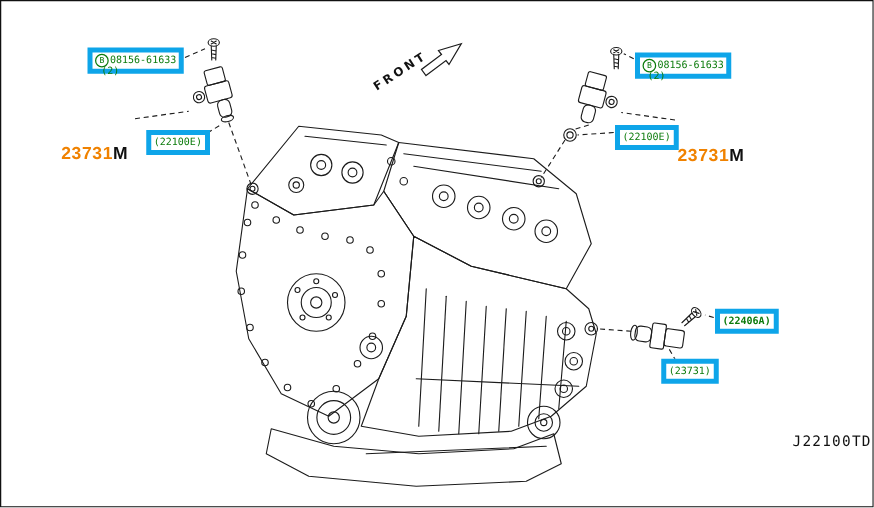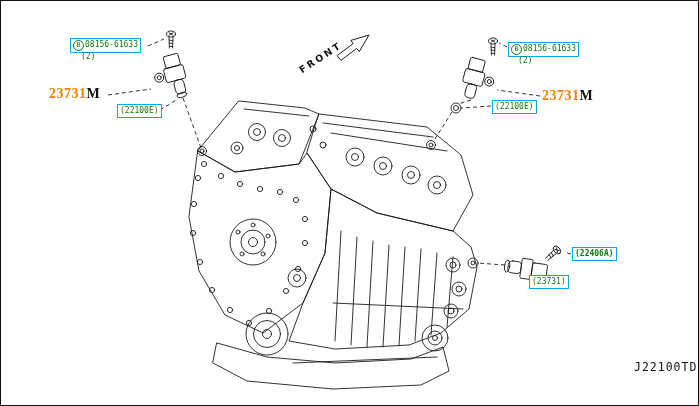--- a/index.html
+++ b/index.html
@@ -3,35 +3,35 @@
 <meta charset="utf-8">
 <style>
   html,body{margin:0;padding:0;background:#fff;}
   .stage{
     position:relative;width:699px;height:406px;box-sizing:border-box;
     background:#ffffff;border:1px solid #111;overflow:hidden;
     font-family:"DejaVu Sans",sans-serif;
   }
   .stage svg{position:absolute;left:0;top:0;}
   .gbox{
-    position:absolute;border:1px solid #0ea5e9;color:#0c7b0c;background:#fff;
+    position:absolute;border:4px solid #0ea5e9;color:#0c7b0c;background:#fff;
     font:8px "DejaVu Sans Mono",monospace;line-height:10px;padding:1px 2px;
     white-space:nowrap;z-index:3;
   }
   .qty{
     position:absolute;color:#0c7b0c;background:transparent;
     font:8px "DejaVu Sans Mono",monospace;line-height:10px;white-space:nowrap;z-index:3;
   }
   .circ{
     display:inline-block;width:9px;height:9px;border:1px solid #0c7b0c;border-radius:50%;
     font-size:6.5px;line-height:9px;text-align:center;margin-right:1px;vertical-align:0px;
   }
   .pnum{
-    position:absolute;font-family:Liberation Serif, serif;font-size:14px;font-weight:600;
-    letter-spacing:0.5px;color:#111;white-space:nowrap;z-index:3;
+    position:absolute;font-family:Liberation Sans, sans-serif;font-size:14px;font-weight:600;
+    letter-spacing:0.5px;color:#111;white-space:nowrap;z-index:3;margin-top:28px;
   }
   .pnum .digits{color:#f08200;}
   .front{
     position:absolute;color:#111;font-size:9.5px;font-weight:600;letter-spacing:2.5px;
     transform:rotate(-33deg);transform-origin:left center;white-space:nowrap;z-index:2;
   }
   .code{
     position:absolute;color:#111;font-family:"DejaVu Sans Mono",monospace;
     font-size:11.5px;letter-spacing:1px;white-space:nowrap;z-index:3;
   }
@@ -220,19 +220,19 @@
   </div>
   <div class="qty" style="left:517px;top:55px;">(2)</div>
 
   <div class="gbox" style="left:491px;top:99px;">(22100E)</div>
 
   <div class="pnum" style="left:541px;top:87px;">
     <span class="digits">23731</span><span>M</span>
   </div>
 
   <div class="gbox" style="left:571px;top:246px;font-weight:bold;">(22406A)</div>
-  <div class="gbox" style="left:528px;top:274px;">(23731)</div>
+  <div class="gbox" style="left:528px;top:286px;">(23731)</div>
 
   <div class="front" style="left:299px;top:64px;">FRONT</div>
 
-  <div class="code" style="left:633px;top:359px;">J22100TD</div>
+  <div class="code" style="left:633px;top:345px;">J22100TD</div>
 
 </div>
 
 </body></html>

